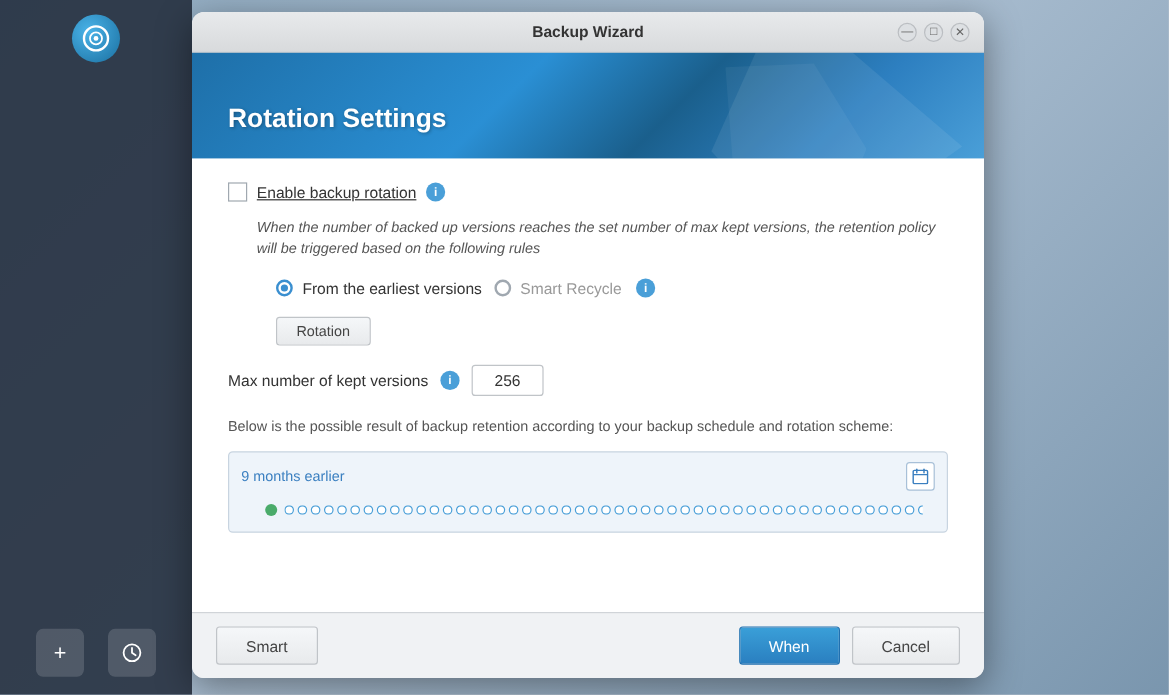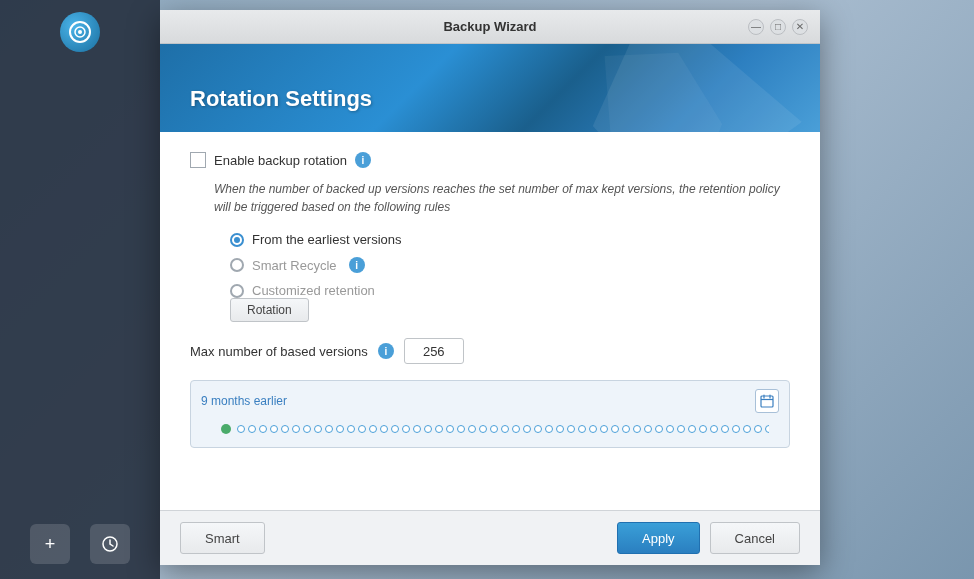--- a/index.html
+++ b/index.html
@@ -75,21 +75,21 @@
     }
 
     
     .modal-window {
       position: absolute;
       left: 160px;
       top: 10px;
       width: 660px;
       height: 555px;
       background: #f0f2f4;
-      border-radius: 0;
+      border-radius: 10px;
       box-shadow: 0 8px 30px rgba(0,0,0,0.4);
       display: flex;
       flex-direction: column;
       overflow: hidden;
     }
 
     
     .title-bar {
       background: linear-gradient(to bottom, #e8eaec, #d8dadc);
       height: 34px;
@@ -193,20 +193,21 @@
       width: 16px;
       height: 16px;
       border: 1px solid #a0a8b0;
       background: white;
       flex-shrink: 0;
     }
 
     .checkbox-label {
       font-size: 13px;
       color: #333;
+      text-decoration: underline;
     }
 
     .info-icon {
       width: 16px;
       height: 16px;
       border-radius: 50%;
       background: #4a9fd8;
       color: white;
       font-size: 10px;
       font-weight: bold;
@@ -223,22 +224,22 @@
       line-height: 1.5;
       margin-left: 24px;
       margin-bottom: 16px;
       font-style: italic;
     }
 
     
     .radio-options {
       margin-left: 40px;
       display: flex;
-      flex-direction: column;
       gap: 10px;
+      margin-bottom: 16px;
     }
 
     .radio-row {
       display: flex;
       align-items: center;
       gap: 8px;
     }
 
     .radio-btn {
       width: 14px;
@@ -497,38 +498,35 @@
           <div class="radio-btn selected"></div>
           <span class="radio-label">From the earliest versions</span>
         </div>
 
         <div class="radio-row">
           <div class="radio-btn"></div>
           <span class="radio-label disabled">Smart Recycle</span>
           <div class="info-icon" style="margin-left:4px;">i</div>
         </div>
 
-        <div class="radio-row">
-          <div class="radio-btn"></div>
-          <span class="radio-label disabled">Customized retention</span>
-        </div>
 
       </div>
 
       
       <div class="settings-btn">Rotation</div>
 
       
       <div class="max-versions-row">
-        <span class="max-versions-label">Max number of based versions</span>
+        <span class="max-versions-label">Max number of kept versions</span>
         <div class="info-icon">i</div>
         <input class="max-versions-input" type="text" value="256" style="">
       </div>
 
       
+      <div class="below-text">Below is the possible result of backup retention according to your backup schedule and rotation scheme:</div>
 
       
       <div class="timeline-section">
         <div class="timeline-header">
           <span class="timeline-label">9 months earlier</span>
           <div class="calendar-icon">
             <svg width="14" height="14" viewBox="0 0 14 14" fill="none">
               <rect x="1" y="2" width="12" height="11" rx="1" stroke="#3a7fc0" stroke-width="1.2" fill="none"></rect>
               <line x1="1" y1="5.5" x2="13" y2="5.5" stroke="#3a7fc0" stroke-width="1.2"></line>
               <line x1="4" y1="1" x2="4" y2="4" stroke="#3a7fc0" stroke-width="1.2" stroke-linecap="round"></line>
@@ -593,20 +591,20 @@
             </div>
           </div>
         </div>
       </div>
 
     </div>
 
     <div class="footer">
       <button class="btn btn-default">Smart</button>
       <div class="footer-right">
-        <button class="btn btn-primary">Apply</button>
+        <button class="btn btn-primary">When</button>
         <button class="btn btn-default">Cancel</button>
       </div>
     </div>
 
   </div>
 
 </div>
 
 </body></html>

